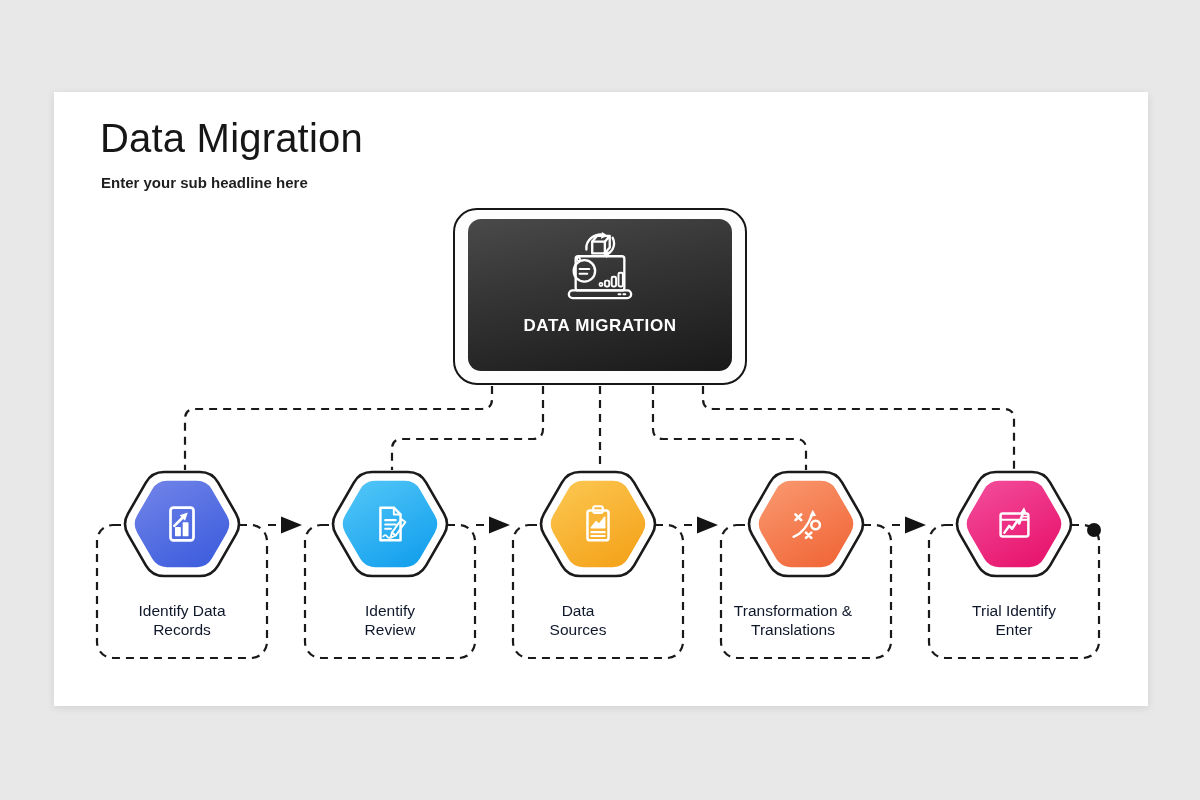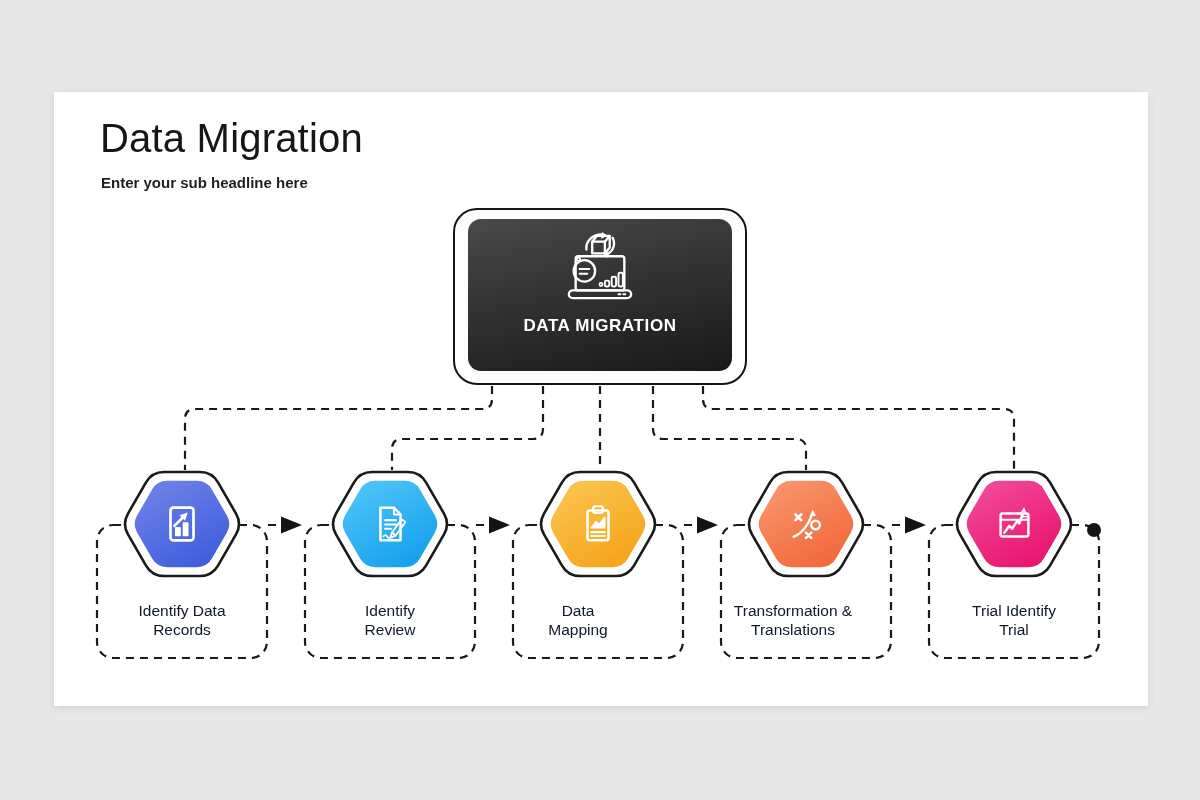--- a/index.html
+++ b/index.html
@@ -227,22 +227,22 @@
 <div class="node-label" style="left:97px">
   <span>Identify Data</span>
   <span>Records</span>
 </div>
 <div class="node-label" style="left:305px">
   <span>Identify</span>
   <span>Review</span>
 </div>
 <div class="node-label" style="left:493px">
   <span>Data</span>
-  <span>Mapping</span>
+  <span>Sources</span>
 </div>
 <div class="node-label" style="left:708px">
   <span>Transformation &amp;</span>
   <span>Translations</span>
 </div>
 <div class="node-label" style="left:929px">
   <span>Trial Identify</span>
-  <span>Trial</span>
+  <span>Enter</span>
 </div>
 
 </body></html>

